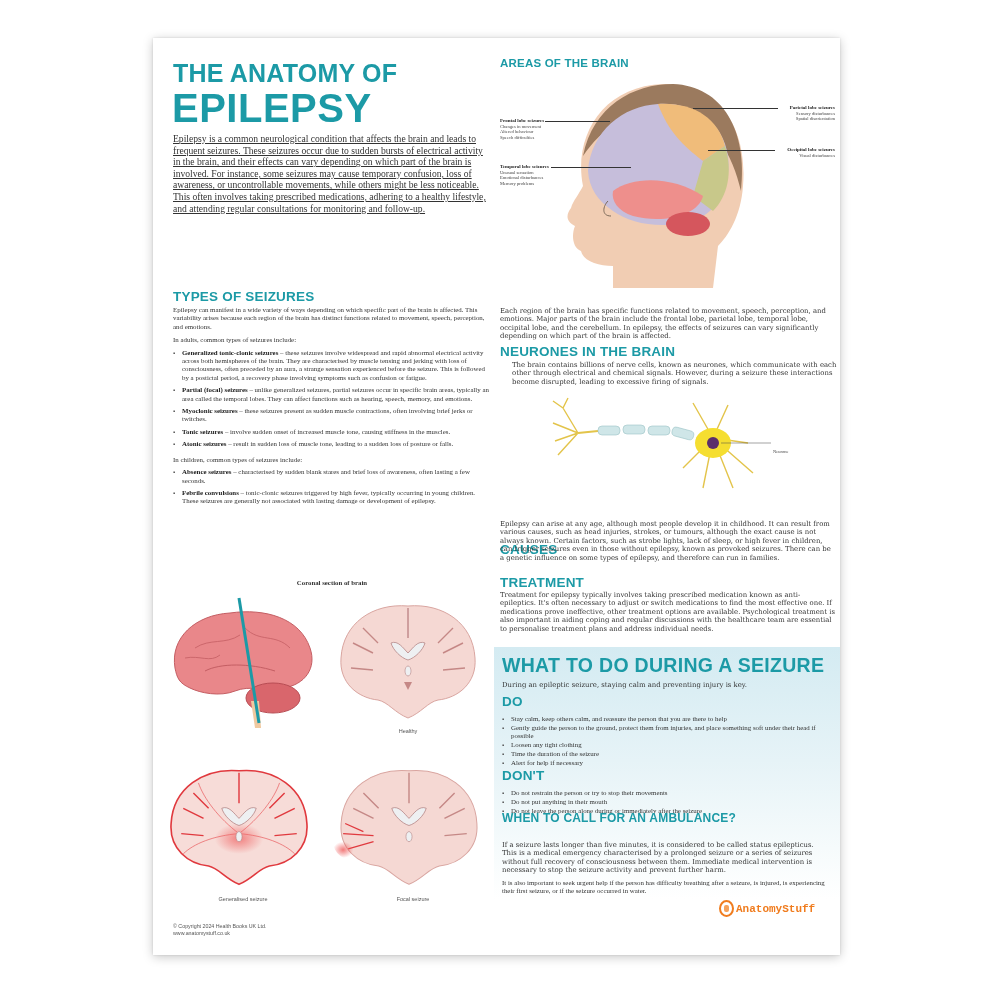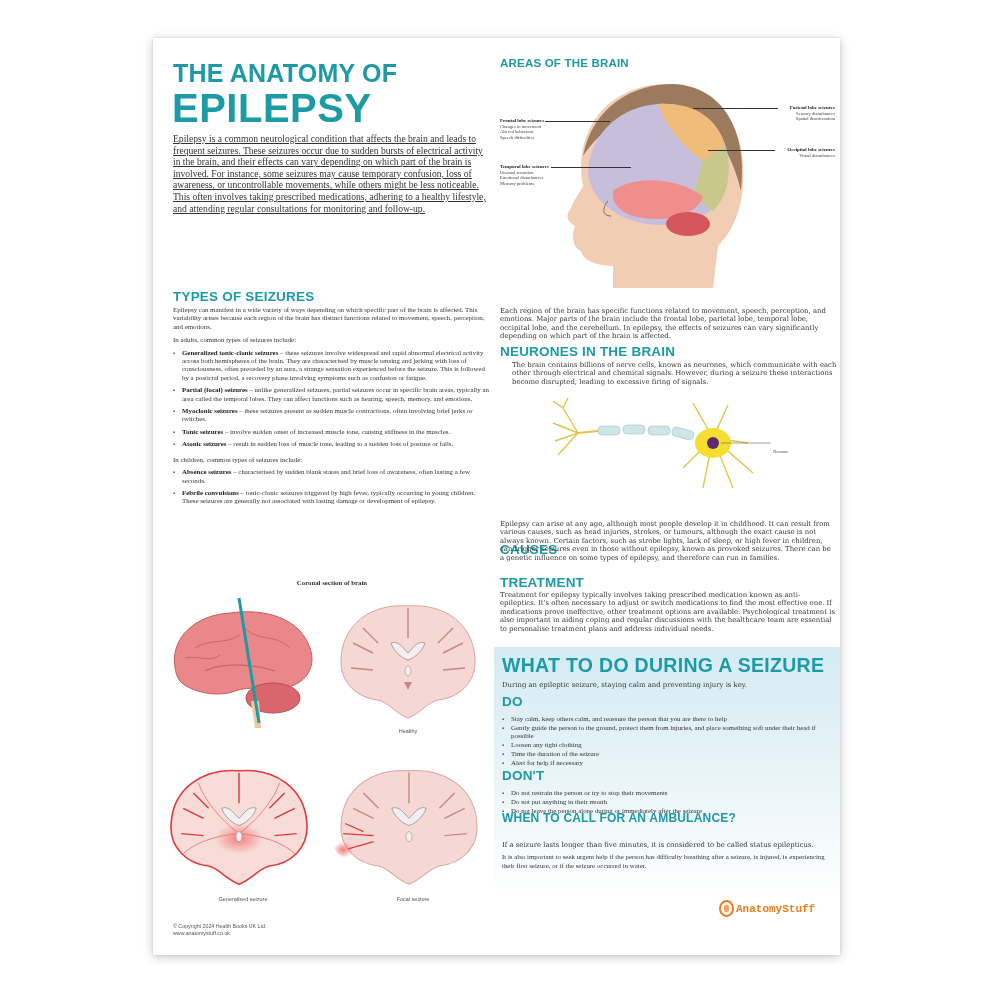--- a/index.html
+++ b/index.html
@@ -242,20 +242,21 @@
     <div class="abs h-sans dont-h">DON'T</div>
     <ul class="abs bul compact body-s dont-list">
       <li>Do not restrain the person or try to stop their movements</li>
       <li>Do not put anything in their mouth</li>
       <li>Do not leave the person alone during or immediately after the seizure</li>
     </ul>
 
     <div class="abs h-sans amb-h">WHEN TO CALL FOR AN AMBULANCE?</div>
     <div class="abs body-s amb-body">
       <div>If a seizure lasts longer than five minutes, it is considered to be called status epilepticus.</div>
+      <div>This is a medical emergency characterised by a prolonged seizure or a series of seizures without full recovery of consciousness between them. Immediate medical intervention is necessary to stop the seizure activity and prevent further harm.</div>
       <p style="margin-top:4px">It is also important to seek urgent help if the person has difficulty breathing after a seizure, is injured, is experiencing their first seizure, or if the seizure occurred in water.</p>
     </div>
 
     <div class="logo">
       <span class="logo-mark"></span>
       <span class="logo-text">AnatomyStuff</span>
     </div>
   </div>
 
 </div>

